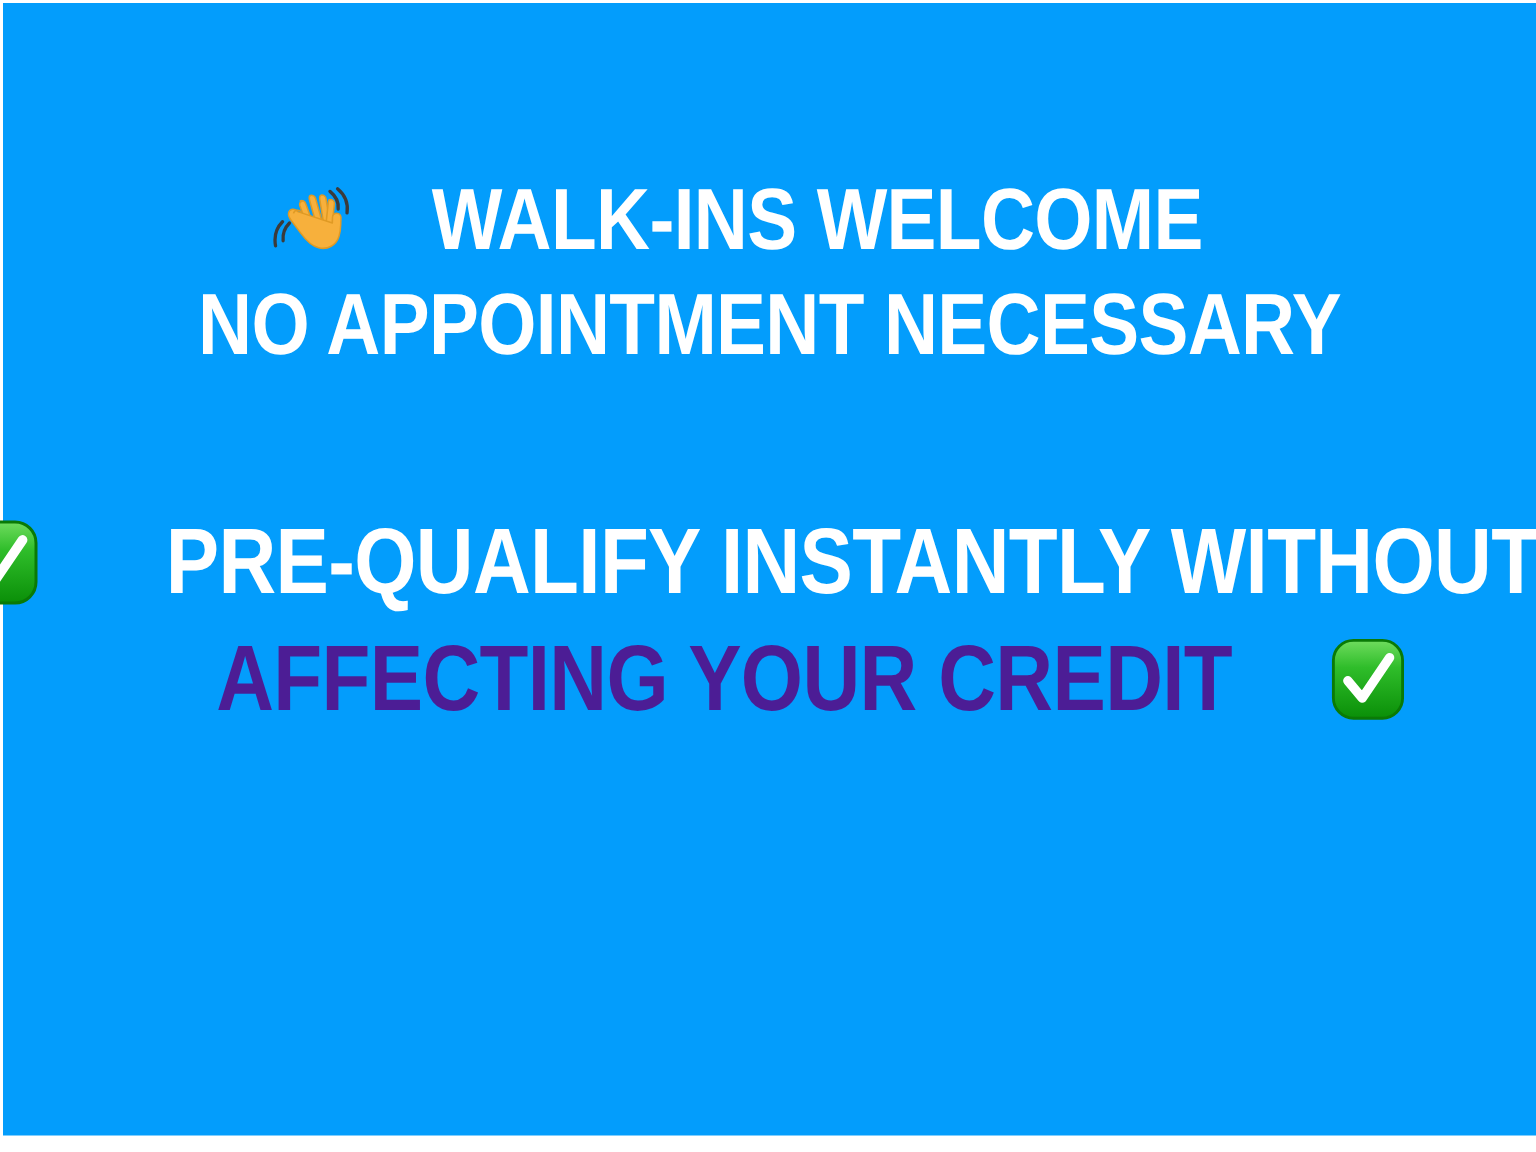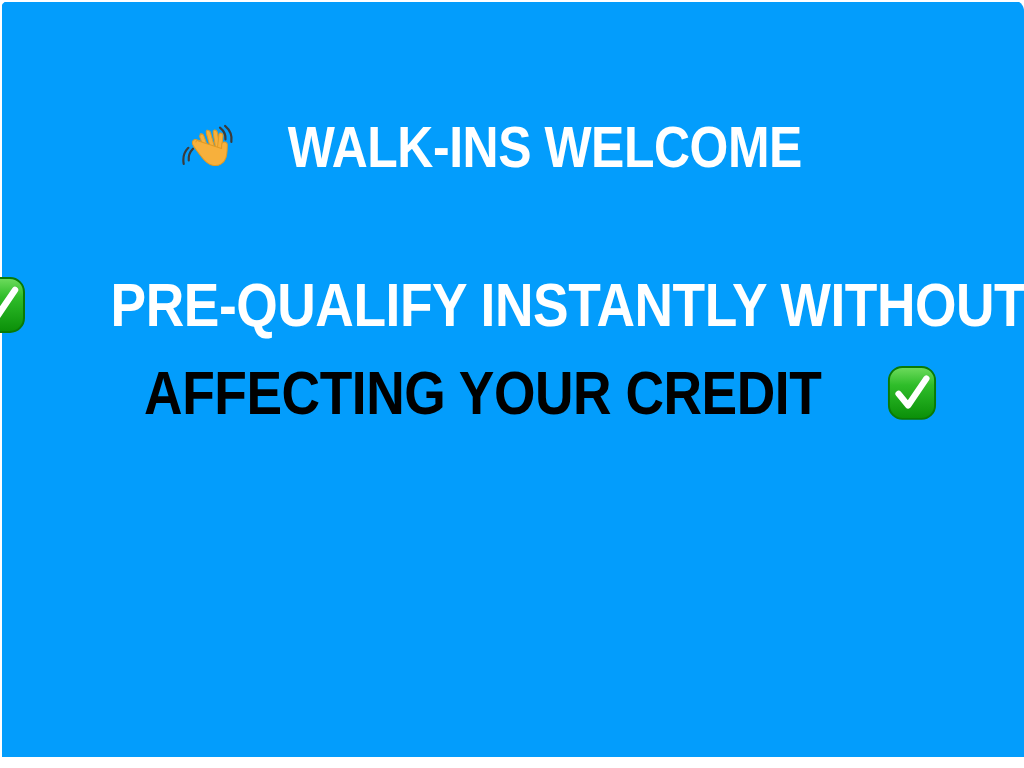--- a/index.html
+++ b/index.html
@@ -8,21 +8,20 @@
     background: #ffffff;
   }
 
   #poster {
     position: relative;
     width: 1024px;
     height: 768px;
     background: #ffffff;
     overflow: hidden;
     font-family: "Liberation Sans", "DejaVu Sans", sans-serif;
-    border-radius: 11px;
   }
 
   
   #sign-panel {
     position: absolute;
     left: 2px;
     top: 2px;
     width: 1022px;
     height: 755px;
     background: #039dfc;
@@ -80,23 +79,23 @@
   }
 
   
   #line-prequalify {
     margin-top: 98px;
     font-size: 62px;
     color: #ffffff;
     margin-left: 48px;
   }
   #line-credit {
-    margin-top: 26px;
+    margin-top: 16px;
     font-size: 62px;
-    color: #000000;
+    color: #4c1d95;
   }
 
   
   .emoji {
     display: inline-block;
     vertical-align: middle;
     flex: 0 0 auto;
   }
   .emoji svg { display: block; }
 
@@ -128,20 +127,23 @@
               <path d="M38.0 12.0 c1.9 -0.3 3.6 1.0 3.9 2.9 l3.0 18.6 l-4.9 0.8 l-3.0 -18.6 c-0.3 -1.9 0.1 -3.4 1.0 -3.7 z"></path>
               <path d="M45.6 15.4 c1.8 0.2 3.1 1.8 2.9 3.6 l-1.6 15.0 l-4.9 -0.5 l1.6 -15.0 c0.2 -1.8 0.3 -3.3 2.0 -3.1 z"></path>
               <path d="M19.5 25.0 c-2.3 -3.2 -6.6 -2.0 -7.2 1.2 c-0.4 2.0 0.6 3.7 2.0 5.6 l7.6 10.2 c4.0 5.4 8.4 10.2 14.2 11.6 c7.2 1.7 13.8 -2.1 16.0 -9.0 c1.0 -3.2 1.3 -6.1 1.4 -9.3 l0.2 -5.6 c0.05 -2.0 -1.4 -3.5 -3.3 -3.5 c-1.9 0 -3.4 1.5 -3.4 3.4 l-0.1 4.3 l-27.4 -8.9 z"></path>
             </g>
             <path d="M22.5 25.5 c-2.0 -2.6 -5.6 -1.8 -6.3 0.9" fill="none" stroke="#e09a24" stroke-width="1.2"></path>
           </svg>
         </span>
         <span class="line-text">WALK-INS WELCOME</span>
       </div>
 
+      <div class="line" id="line-no-appointment">
+        <span class="line-text">NO APPOINTMENT NECESSARY</span>
+      </div>
 
 
       <div class="line" id="line-prequalify">
         <span class="emoji check-emoji">
           <svg viewBox="0 0 52 58" xmlns="http://www.w3.org/2000/svg">
             <defs>
               <linearGradient id="grnA" x1="0" y1="0" x2="0" y2="1">
                 <stop offset="0%" stop-color="#6fdc5e"></stop>
                 <stop offset="35%" stop-color="#2fbd2a"></stop>
                 <stop offset="100%" stop-color="#0a8f08"></stop>

